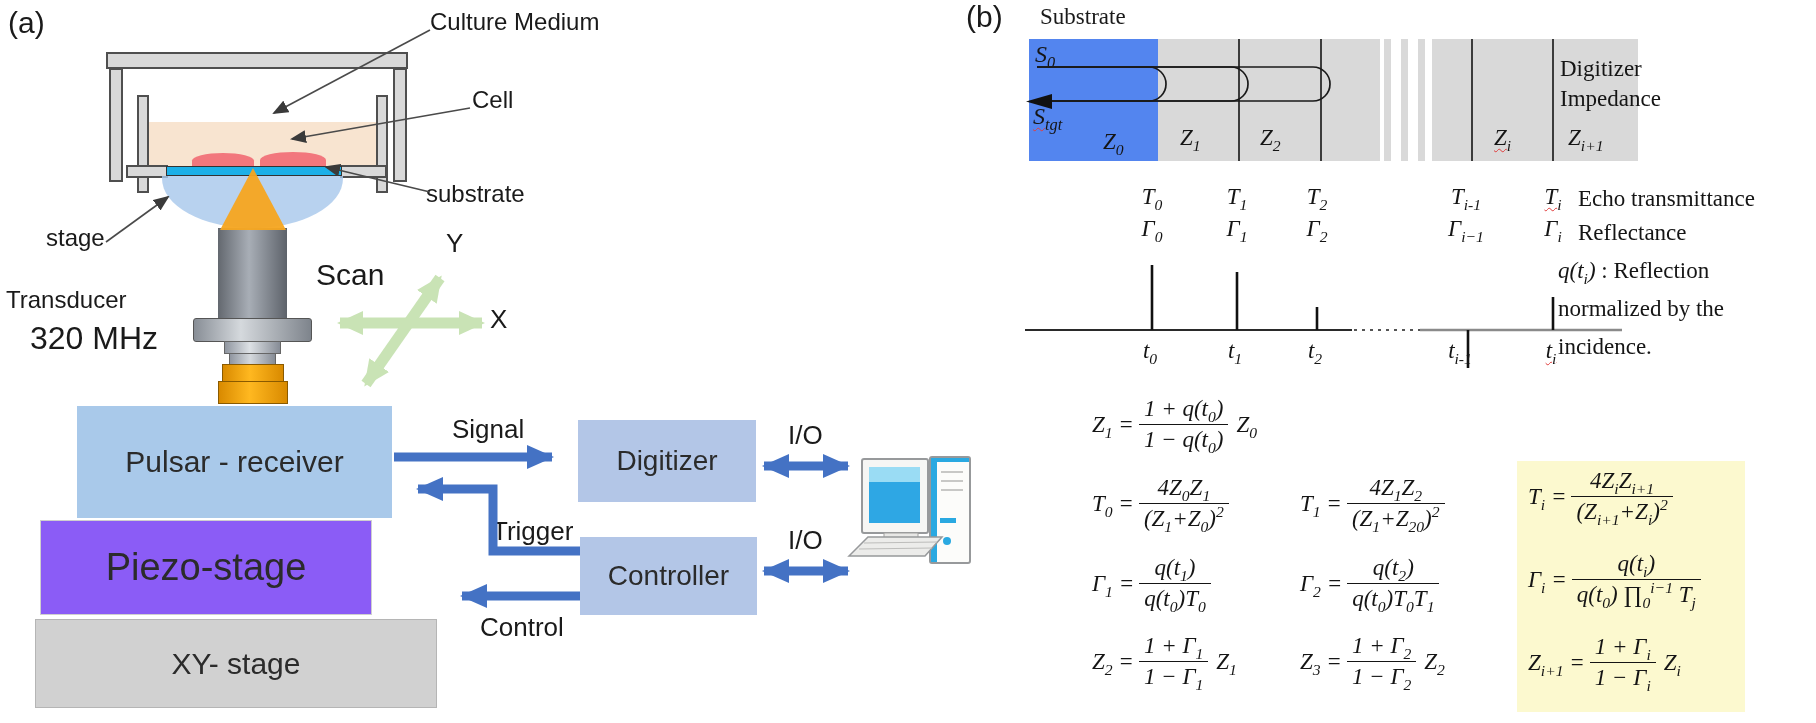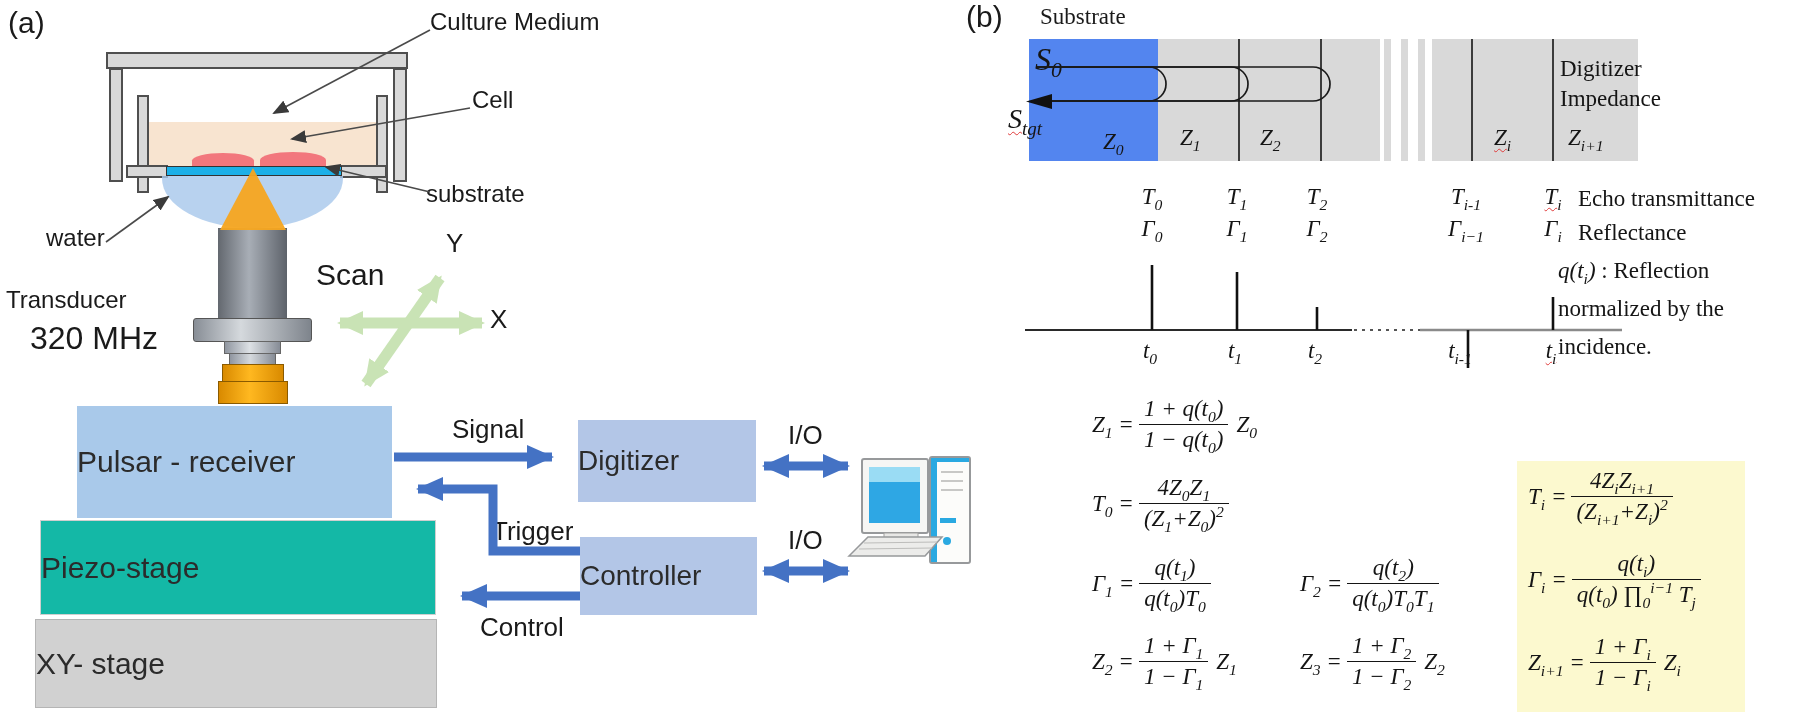--- a/index.html
+++ b/index.html
@@ -7,21 +7,21 @@
           font-family:"Liberation Sans",sans-serif;color:#1a1a1a;}
   .abs{position:absolute;}
   .sans{font-family:"Liberation Sans",sans-serif;}
   .serif{font-family:"Liberation Serif",serif;}
   .ital{font-style:italic;}
   .sqg{text-decoration-line:underline;text-decoration-style:wavy;text-decoration-color:#e03c3c;text-decoration-thickness:1px;text-underline-offset:3px;}
   sub{font-size:68%;line-height:0;}
   sup{font-size:68%;line-height:0;}
   
   .gray-part{background:#d9d9d9;border:2px solid #4f4f4f;box-sizing:border-box;}
-  .boxlabel{display:flex;align-items:center;color:#2b2b2b;}
+  .boxlabel{display:flex;align-items:center;justify-content:center;color:#2b2b2b;}
   
   .eq{position:absolute;display:flex;align-items:center;white-space:nowrap;
       font-family:"Liberation Serif",serif;font-style:italic;font-size:23px;color:#151515;}
   .frac{display:inline-flex;flex-direction:column;align-items:center;margin:0 5px;text-align:center;}
   .frac .num{padding:0 5px 2px;}
   .frac .den{border-top:1.5px solid #151515;padding:2px 5px 0;}
   .eq .sfx{margin-left:3px;}
   .bandtxt{position:absolute;font-family:"Liberation Serif",serif;font-size:23px;color:#151515;}
   .ctr{transform:translateX(-50%);}
 </style>
@@ -48,37 +48,37 @@
   <div class="abs" style="left:218px;top:228px;width:69px;height:92px;background:linear-gradient(90deg,#63686f,#a8aeb6 45%,#5d626a);"></div>
   <div class="abs" style="left:193px;top:318px;width:119px;height:24px;border-radius:3px;background:linear-gradient(90deg,#888e96,#d5d9dd 40%,#7e848c);border:1px solid #555;box-sizing:border-box;"></div>
   <div class="abs" style="left:224px;top:341px;width:57px;height:13px;background:linear-gradient(90deg,#9096a0,#dde1e5 45%,#868c96);border:1px solid #666;box-sizing:border-box;"></div>
   <div class="abs" style="left:229px;top:353px;width:47px;height:12px;background:linear-gradient(90deg,#9096a0,#d5d9dd 45%,#868c96);border:1px solid #666;box-sizing:border-box;"></div>
   <div class="abs" style="left:222px;top:364px;width:62px;height:18px;background:linear-gradient(90deg,#d98a00,#ffb820 45%,#d98a00);border:1px solid #8a5a00;box-sizing:border-box;"></div>
   <div class="abs" style="left:218px;top:381px;width:70px;height:23px;background:linear-gradient(90deg,#d98a00,#ffb820 45%,#d98a00);border:1px solid #8a5a00;box-sizing:border-box;"></div>
 
   <div class="abs boxlabel" style="left:77px;top:406px;width:315px;height:112px;background:#a9c9ea;font-size:30px;">
     <span>Pulsar - receiver</span>
   </div>
-  <div class="abs boxlabel" style="left:40px;top:520px;width:396px;height:95px;background:#14b8a6;border:1px solid #cfcfcf;box-sizing:border-box;font-size:30px;">
+  <div class="abs boxlabel" style="left:40px;top:520px;width:332px;height:95px;background:#8b5cf6;border:1px solid #cfcfcf;box-sizing:border-box;font-size:38px;">
     <span>Piezo-stage</span>
   </div>
   <div class="abs boxlabel" style="left:35px;top:619px;width:402px;height:89px;background:#d1d1d1;border:1px solid #b5b5b5;box-sizing:border-box;font-size:30px;">
     <span>XY- stage</span>
   </div>
   <div class="abs boxlabel" style="left:578px;top:420px;width:178px;height:82px;background:#b3c6e7;font-size:28px;">
     <span>Digitizer</span>
   </div>
   <div class="abs boxlabel" style="left:580px;top:537px;width:177px;height:78px;background:#b3c6e7;font-size:28px;">
     <span>Controller</span>
   </div>
 
   <div class="abs" style="left:430px;top:8px;font-size:24px;">Culture Medium</div>
   <div class="abs" style="left:472px;top:86px;font-size:24px;">Cell</div>
   <div class="abs" style="left:426px;top:180px;font-size:24px;">substrate</div>
-  <div class="abs" style="left:46px;top:224px;font-size:24px;">water</div>
+  <div class="abs" style="left:46px;top:224px;font-size:24px;">stage</div>
   <div class="abs" style="left:6px;top:286px;font-size:24px;">Transducer</div>
   <div class="abs" style="left:30px;top:320px;font-size:32px;">320 MHz</div>
   <div class="abs" style="left:316px;top:258px;font-size:30px;">Scan</div>
   <div class="abs" style="left:446px;top:228px;font-size:26px;">Y</div>
   <div class="abs" style="left:490px;top:304px;font-size:26px;">X</div>
   <div class="abs" style="left:452px;top:414px;font-size:26px;">Signal</div>
   <div class="abs" style="left:492px;top:516px;font-size:26px;">Trigger</div>
   <div class="abs" style="left:480px;top:612px;font-size:26px;">Control</div>
   <div class="abs" style="left:788px;top:420px;font-size:26px;">I/O</div>
   <div class="abs" style="left:788px;top:525px;font-size:26px;">I/O</div>
@@ -144,22 +144,22 @@
   <div class="abs" style="left:1158px;top:39px;width:222px;height:122px;background:#d9d9d9;"></div>
   <div class="abs" style="left:1384px;top:39px;width:7px;height:122px;background:#d9d9d9;"></div>
   <div class="abs" style="left:1401px;top:39px;width:7px;height:122px;background:#d9d9d9;"></div>
   <div class="abs" style="left:1418px;top:39px;width:7px;height:122px;background:#d9d9d9;"></div>
   <div class="abs" style="left:1432px;top:39px;width:206px;height:122px;background:#d9d9d9;"></div>
   <div class="abs" style="left:1238px;top:39px;width:2px;height:122px;background:#3c3c3c;"></div>
   <div class="abs" style="left:1320px;top:39px;width:2px;height:122px;background:#3c3c3c;"></div>
   <div class="abs" style="left:1471px;top:39px;width:2px;height:122px;background:#3c3c3c;"></div>
   <div class="abs" style="left:1552px;top:39px;width:2px;height:122px;background:#3c3c3c;"></div>
 
-  <div class="bandtxt ital" style="left:1035px;top:41px;font-size:32px;">S<sub>0</sub></div>
-  <div class="bandtxt ital sqg" style="left:1008px;top:103px;font-size:28px;">S<sub>tgt</sub></div>
+  <div class="bandtxt ital" style="left:1035px;top:41px;font-size:24px;">S<sub>0</sub></div>
+  <div class="bandtxt ital sqg" style="left:1033px;top:103px;font-size:24px;">S<sub>tgt</sub></div>
   <div class="bandtxt ital" style="left:1103px;top:129px;">Z<sub>0</sub></div>
   <div class="bandtxt ital" style="left:1180px;top:125px;">Z<sub>1</sub></div>
   <div class="bandtxt ital" style="left:1260px;top:125px;">Z<sub>2</sub></div>
   <div class="bandtxt ital sqg" style="left:1494px;top:125px;">Z<sub>i</sub></div>
   <div class="bandtxt ital" style="left:1568px;top:125px;">Z<sub>i+1</sub></div>
   <div class="bandtxt" style="left:1560px;top:56px;">Digitizer</div>
   <div class="bandtxt" style="left:1560px;top:86px;">Impedance</div>
 
   <svg class="abs" style="left:0;top:0;" width="1816" height="723" viewBox="0 0 1816 723">
     <path d="M1037 67 H1149 A17 17 0 0 1 1149 101 H1037" stroke="#1a1a1a" stroke-width="1.7" fill="none"></path>
@@ -228,20 +228,28 @@
   </div>
   <div class="eq" style="left:1092px;top:633px;">
     <span>Z<sub>2</sub> =</span>
     <span class="frac">
         <span class="num">1 + Γ<sub>1</sub></span>
         <span class="den">1 − Γ<sub>1</sub></span>
       </span>
     <span class="sfx">Z<sub>1</sub></span>
   </div>
 
+  <div class="eq" style="left:1300px;top:475px;">
+    <span>T<sub>1</sub> =</span>
+    <span class="frac">
+        <span class="num">4Z<sub>1</sub>Z<sub>2</sub></span>
+        <span class="den">(Z<sub>1</sub>+Z<sub>20</sub>)<sup>2</sup></span>
+      </span>
+    <span class="sfx"></span>
+  </div>
   <div class="eq" style="left:1300px;top:555px;">
     <span>Γ<sub>2</sub> =</span>
     <span class="frac">
         <span class="num">q(t<sub>2</sub>)</span>
         <span class="den">q(t<sub>0</sub>)T<sub>0</sub>T<sub>1</sub></span>
       </span>
     <span class="sfx"></span>
   </div>
   <div class="eq" style="left:1300px;top:633px;">
     <span>Z<sub>3</sub> =</span>

